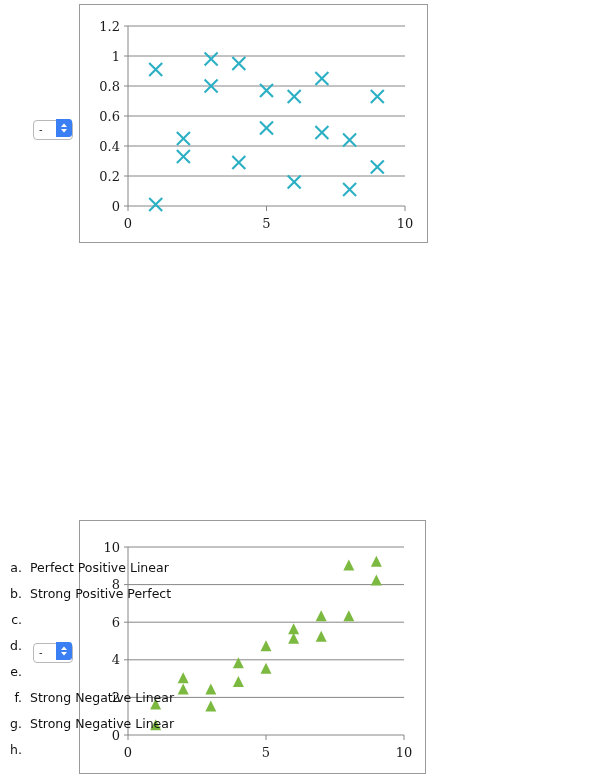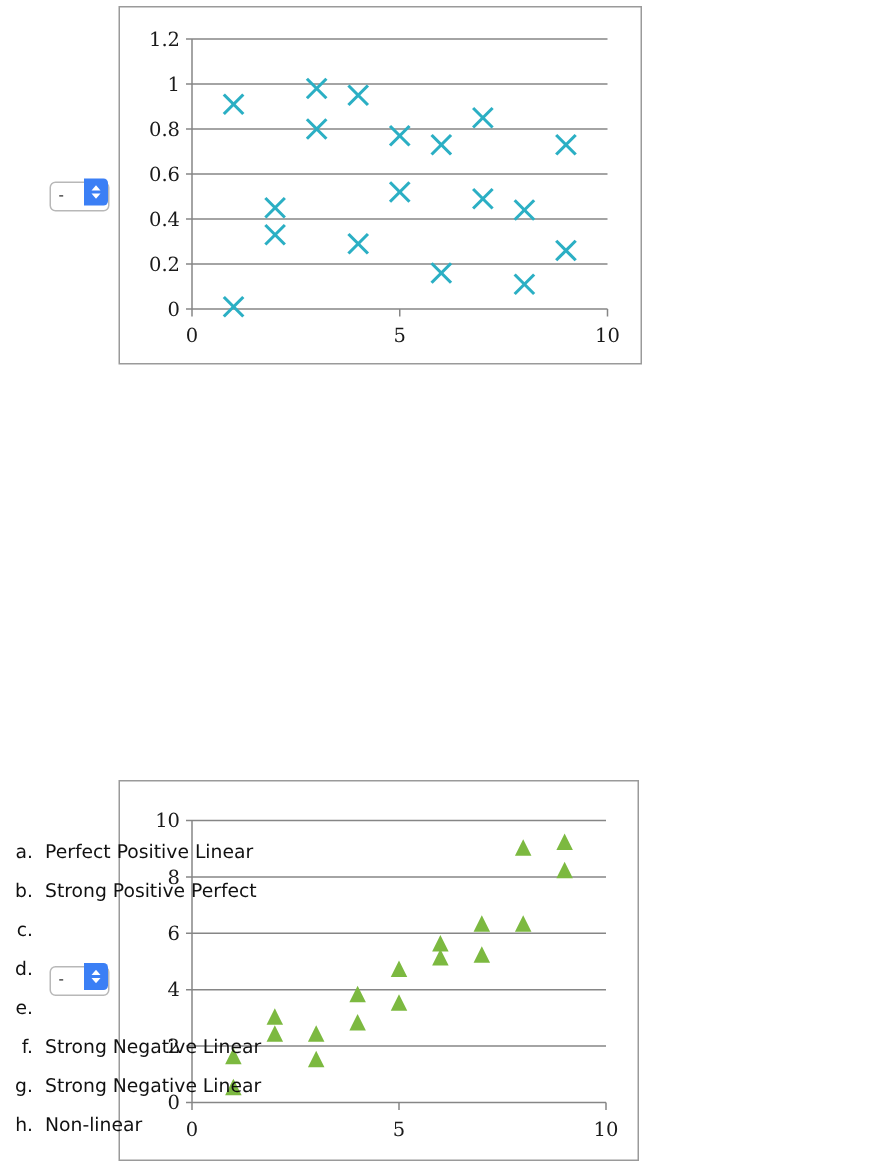--- a/index.html
+++ b/index.html
@@ -325,15 +325,14 @@
     <li class="option-item">
       <span class="option-letter">f.</span>
       <span class="option-text">Strong Negative Linear</span>
     </li>
     <li class="option-item">
       <span class="option-letter">g.</span>
       <span class="option-text">Strong Negative Linear</span>
     </li>
     <li class="option-item">
       <span class="option-letter">h.</span>
-      <span class="option-text">Non-linear</span>
     </li>
   </ul>
 
 </body></html>

